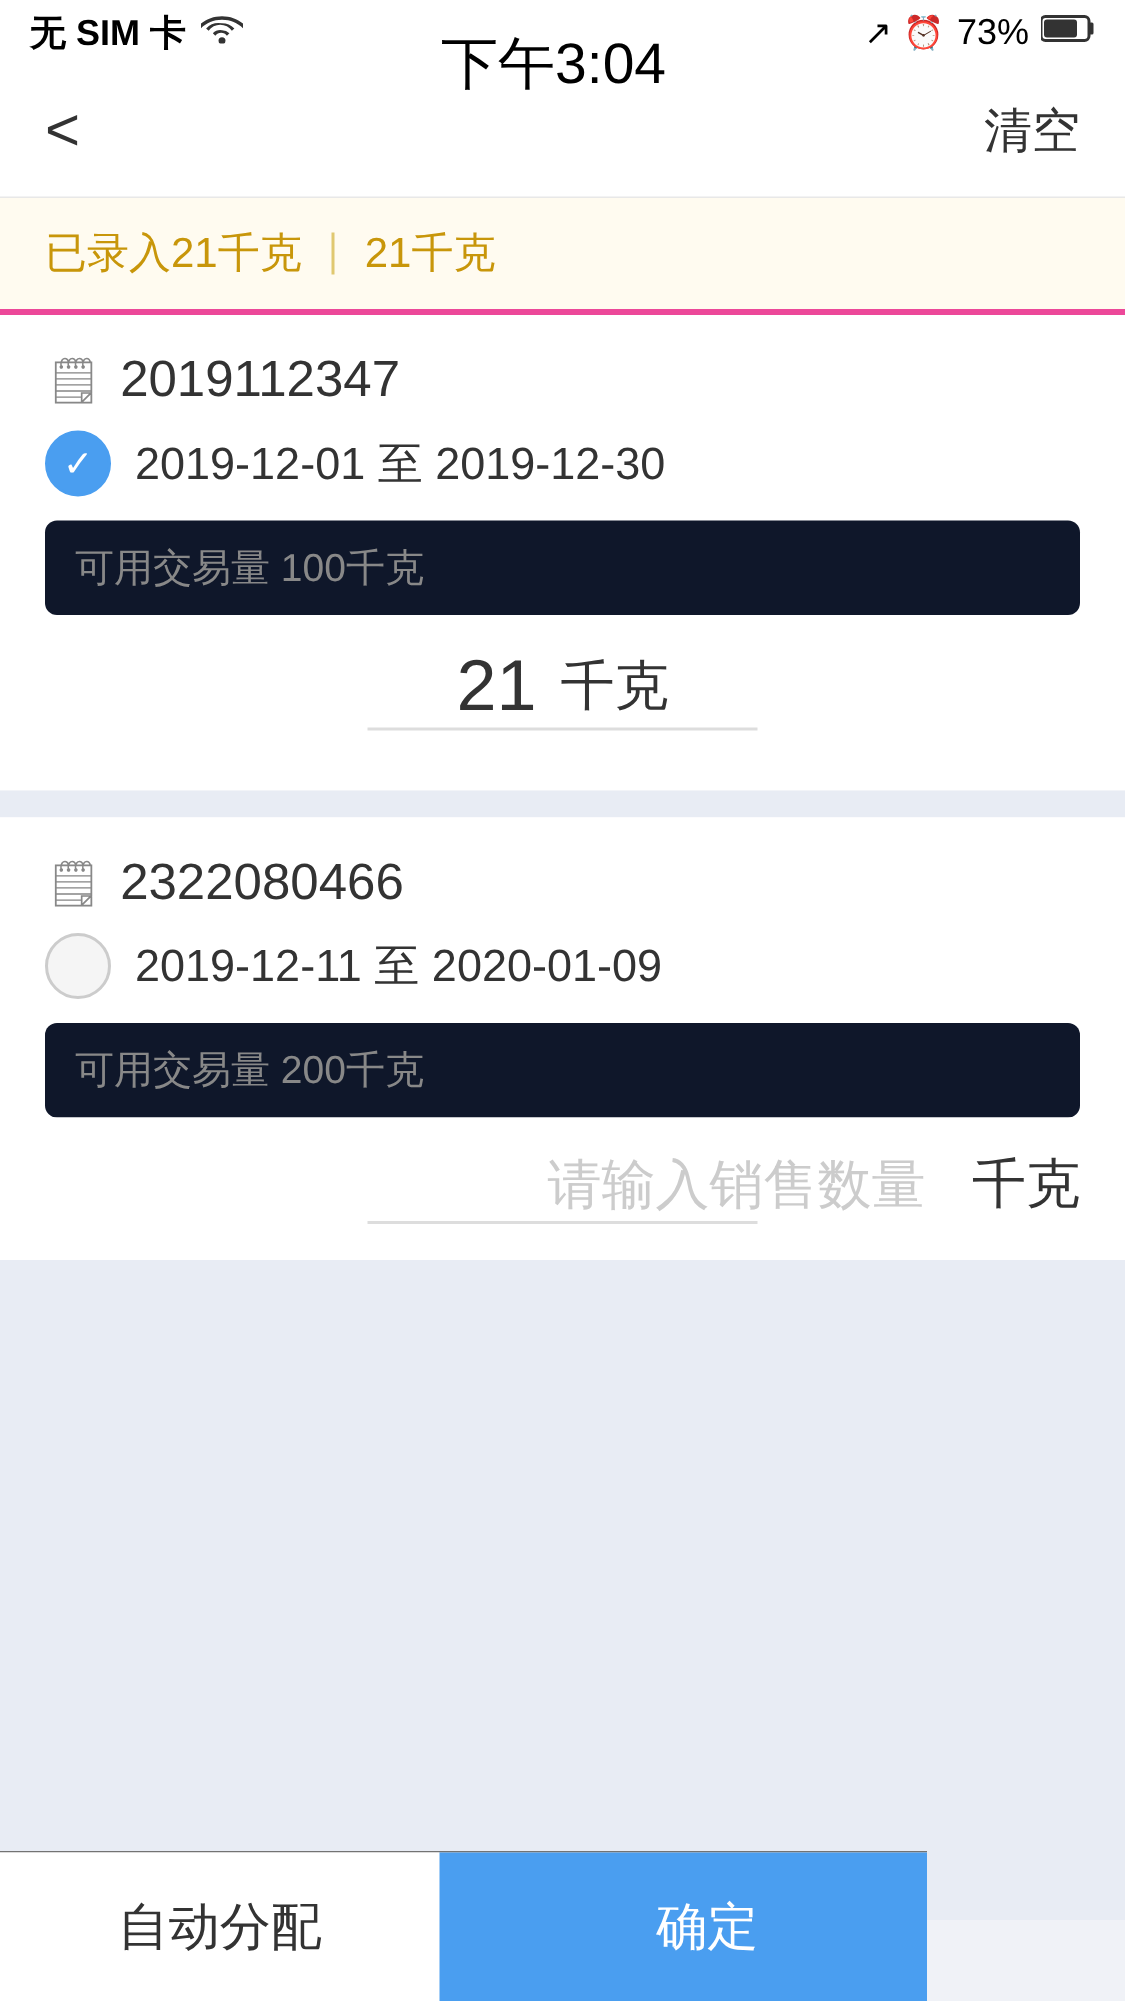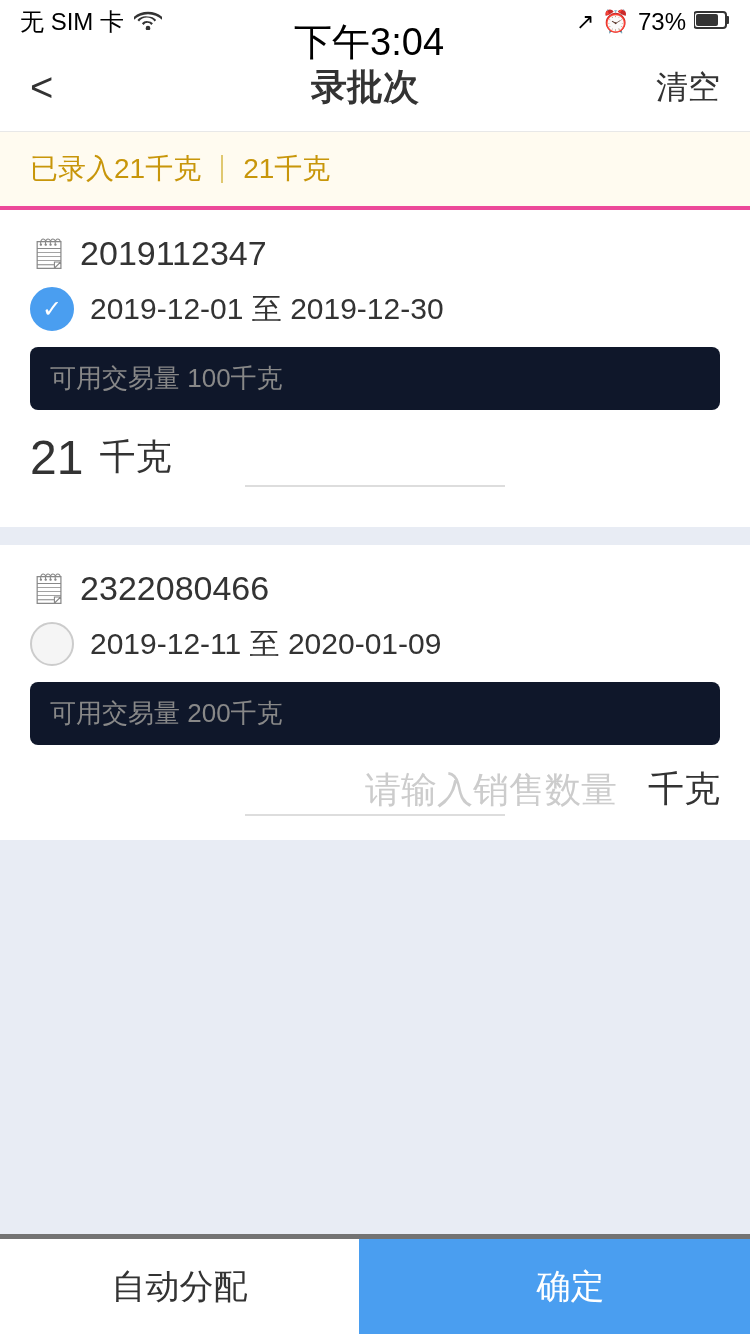--- a/index.html
+++ b/index.html
@@ -21,21 +21,21 @@
       align-items: center;
       justify-content: space-between;
       padding: 0 20px;
       font-size: 26px;
     }
     .status-left {
       display: flex;
       align-items: center;
       gap: 10px;
       font-size: 24px;
-      font-weight: 400;
+      font-weight: 700;
     }
     .status-right {
       display: flex;
       align-items: center;
       gap: 8px;
       font-size: 24px;
     }
 
     
     .nav-bar {
@@ -155,21 +155,21 @@
       padding: 14px 20px;
       font-size: 26px;
       color: #888;
       margin-bottom: 0;
     }
 
     
     .quantity-row {
       display: flex;
       align-items: center;
-      justify-content: flex-start;
+      justify-content: center;
       padding: 20px 30px 0 30px;
       background: #fff;
       gap: 16px;
     }
 
     .quantity-value {
       font-size: 48px;
       color: #333;
       font-weight: 400;
     }
@@ -242,25 +242,25 @@
     .empty-area {
       background: #e8ecf4;
       flex: 1;
       min-height: 400px;
     }
 
     
     .bottom-bar {
       position: fixed;
       bottom: 0;
-      width: 750px;
+      width: 618px;
       height: 100px;
       display: flex;
       background: #fff;
-      border-top: 5px solid #737373;
+      border-top: 1px solid #737373;
     }
 
     .btn-auto {
       flex: 1;
       background: #fff;
       border: none;
       font-size: 34px;
       color: #333;
       cursor: pointer;
       display: flex;
@@ -307,21 +307,20 @@
         <rect x="0" y="2" width="32" height="16" rx="3" fill="none" stroke="#333" stroke-width="2"></rect>
         <rect x="32" y="6" width="3" height="8" rx="1" fill="#333"></rect>
         <rect x="2" y="4" width="22" height="12" rx="2" fill="#333"></rect>
       </svg>
     </span>
   </div>
 </div>
 
 <div class="nav-bar">
   <span class="nav-back">&lt;</span>
-  <span class="nav-title">录批次</span>
   <span class="nav-clear">清空</span>
 </div>
 
 <div class="summary-banner">
   <span class="summary-item">已录入21千克</span>
   <div class="summary-divider"></div>
   <span class="summary-item">21千克</span>
 </div>
 
 <div class="card-section">

